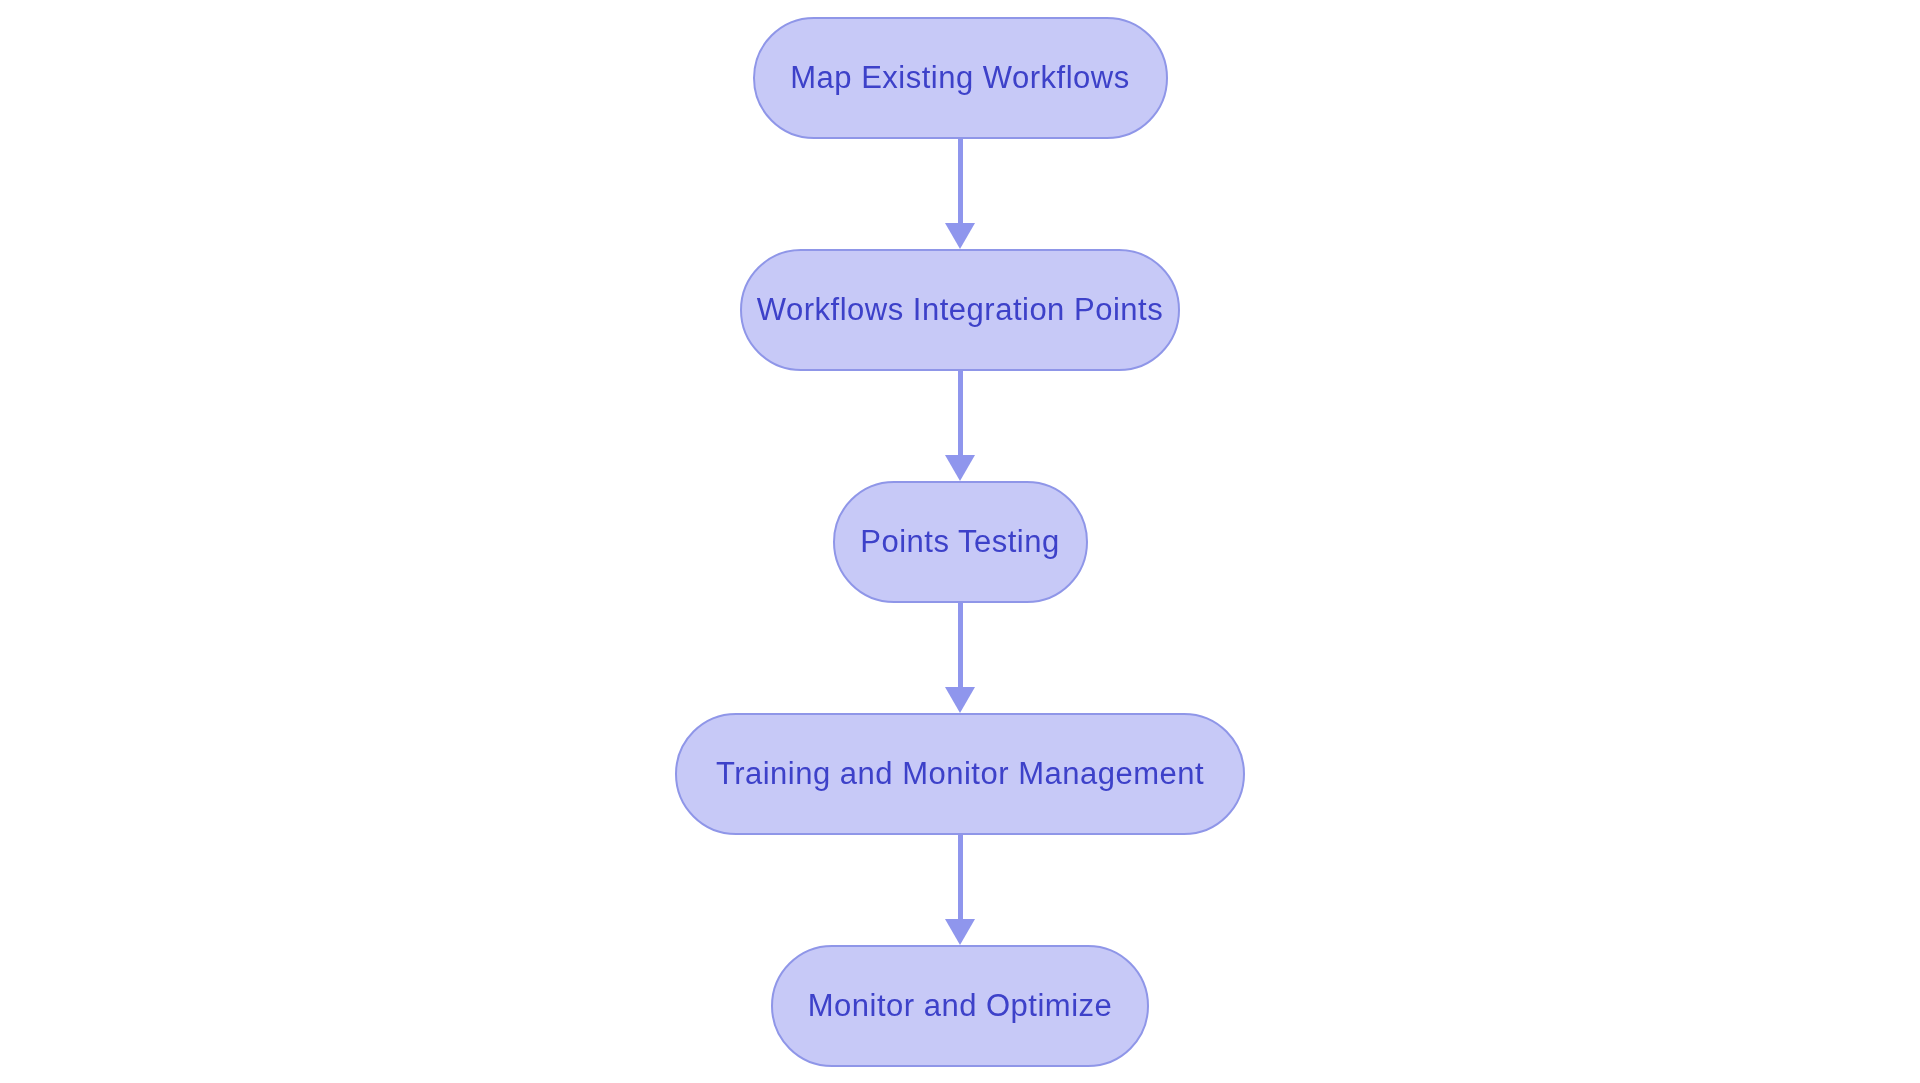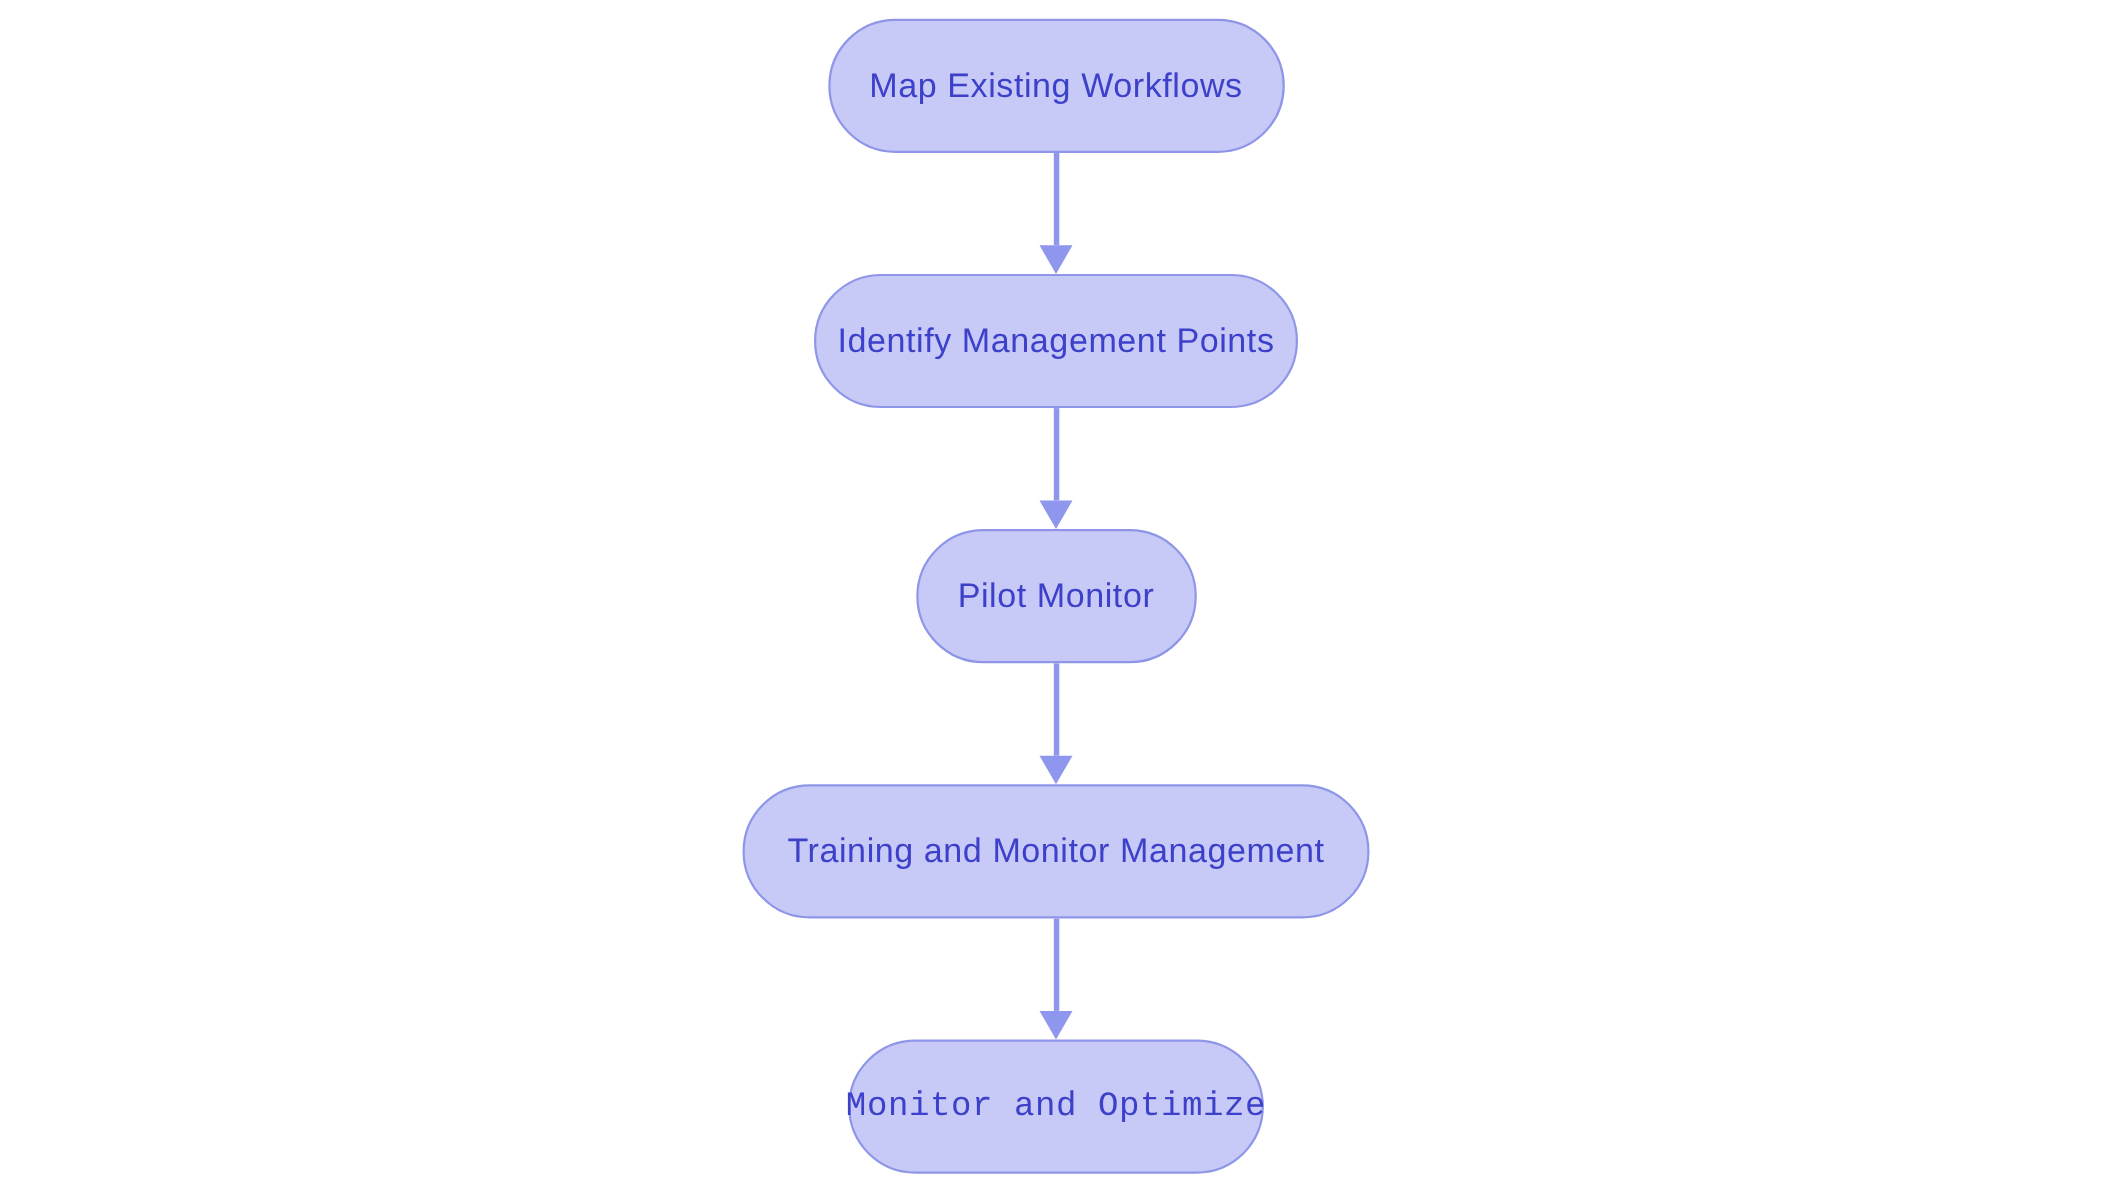--- a/index.html
+++ b/index.html
@@ -41,21 +41,21 @@
   .node span {
     color: var(--node-text);
     font-size: 31px;
     letter-spacing: 0.5px;
     white-space: nowrap;
   }
   .n1 { width: 415px; }
   .n2 { width: 440px; }
   .n3 { width: 255px; }
   .n4 { width: 570px; }
-  .n5 { width: 378px; font-family: Liberation Mono, monospace; }
+  .n5 { width: 378px; }
 
   .arrow {
     height: 110px;
     width: 30px;
     display: flex;
     flex-direction: column;
     align-items: center;
     flex: 0 0 auto;
   }
   .arrow-line {
@@ -80,30 +80,30 @@
     <div class="node n1">
       <span>Map Existing Workflows</span>
     </div>
 
     <div class="arrow">
       <div class="arrow-line"></div>
       <div class="arrow-head"></div>
     </div>
 
     <div class="node n2">
-      <span>Identify Management Points</span>
+      <span>Workflows Integration Points</span>
     </div>
 
     <div class="arrow">
       <div class="arrow-line"></div>
       <div class="arrow-head"></div>
     </div>
 
     <div class="node n3">
-      <span>Pilot Monitor</span>
+      <span>Points Testing</span>
     </div>
 
     <div class="arrow">
       <div class="arrow-line"></div>
       <div class="arrow-head"></div>
     </div>
 
     <div class="node n4">
       <span>Training and Monitor Management</span>
     </div>

